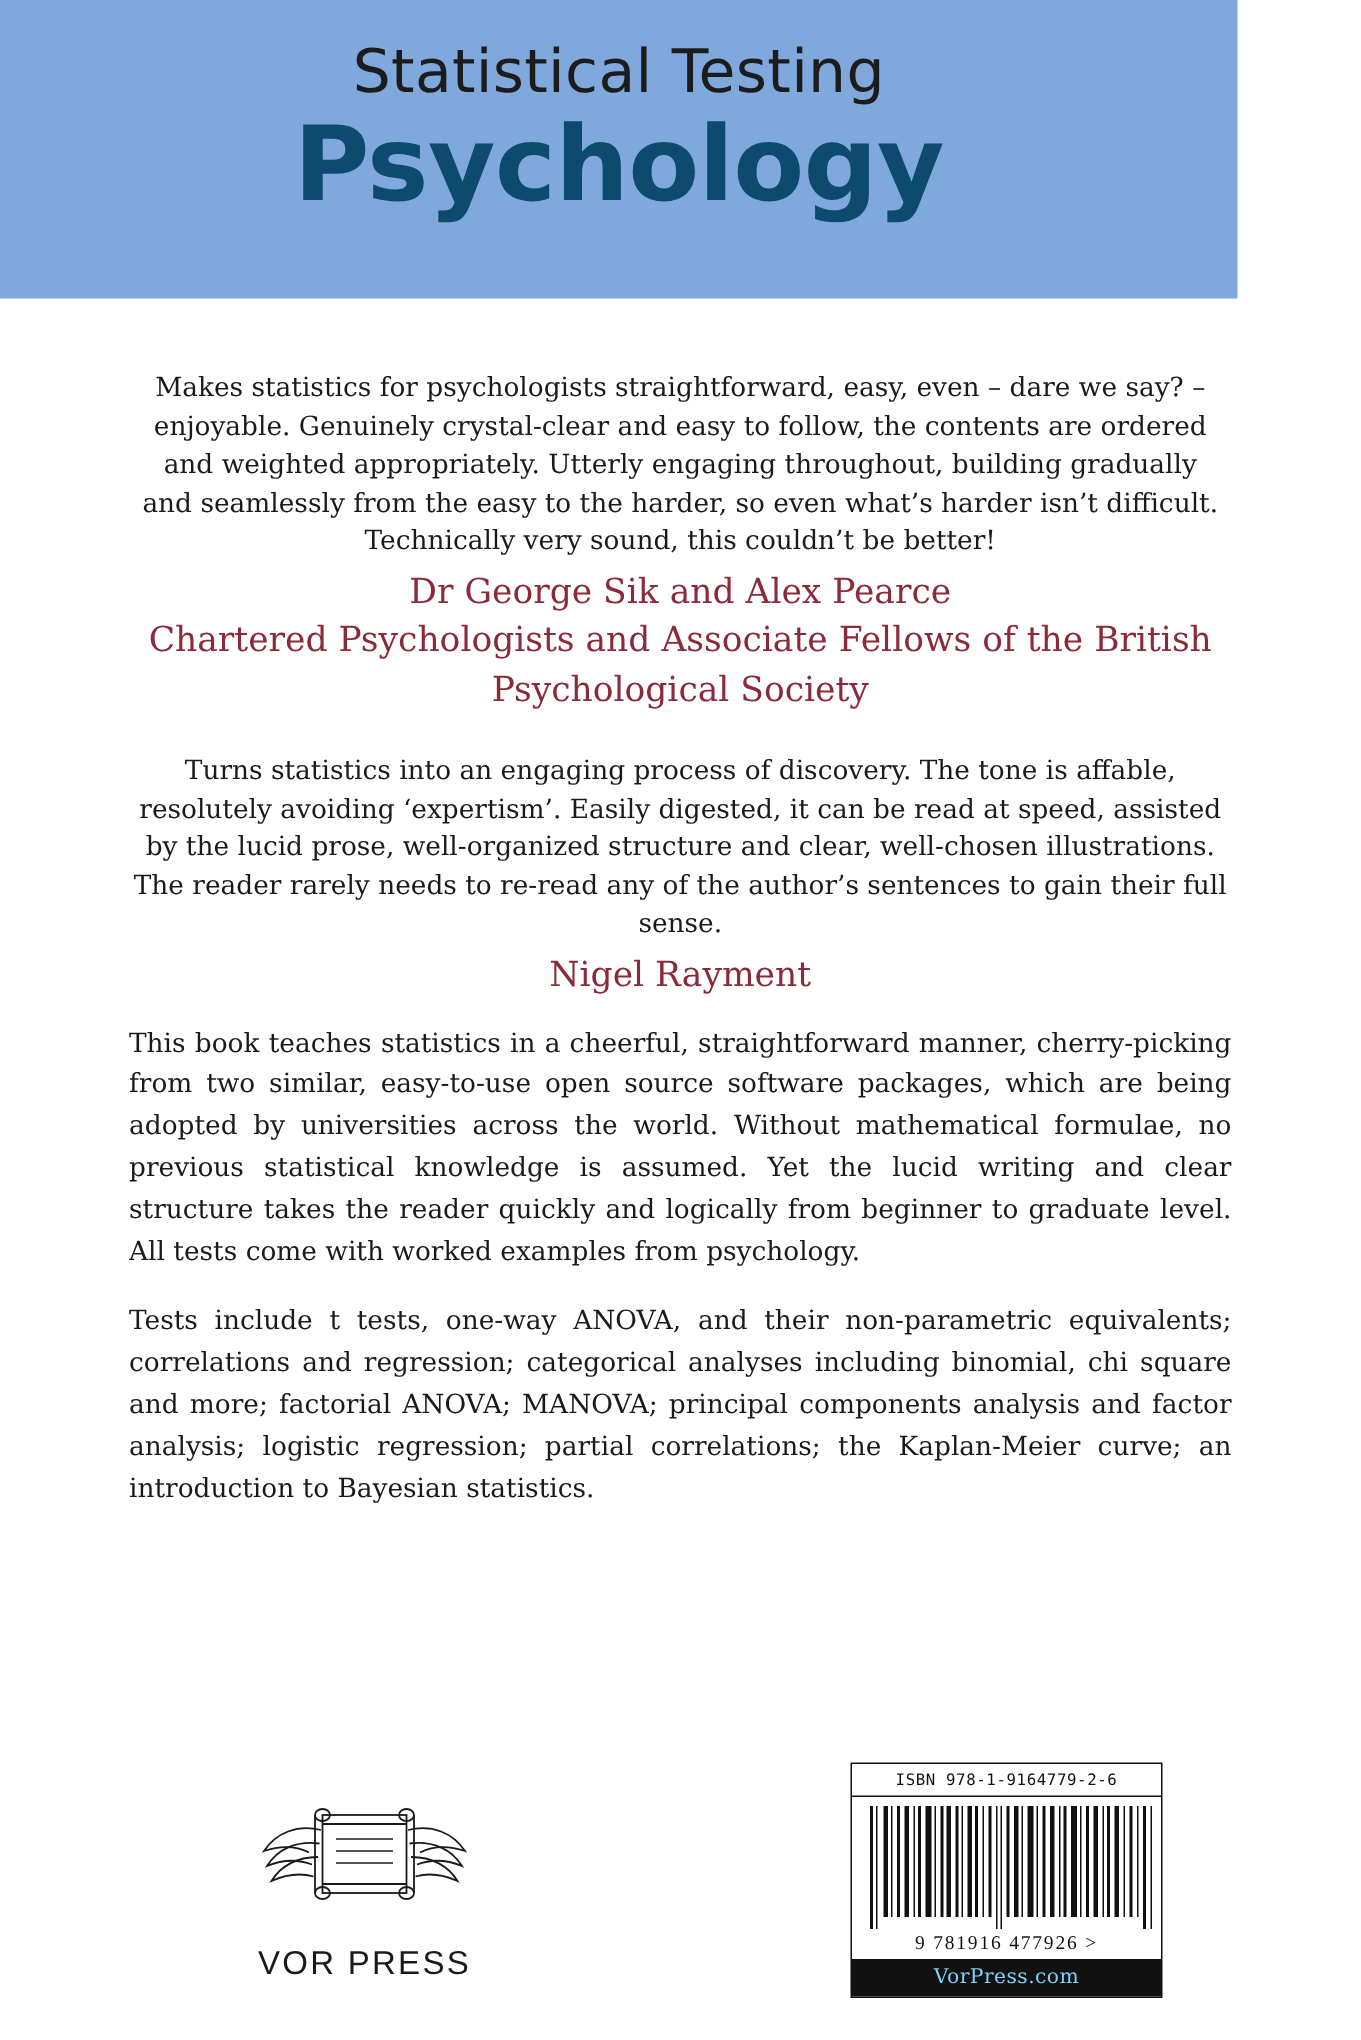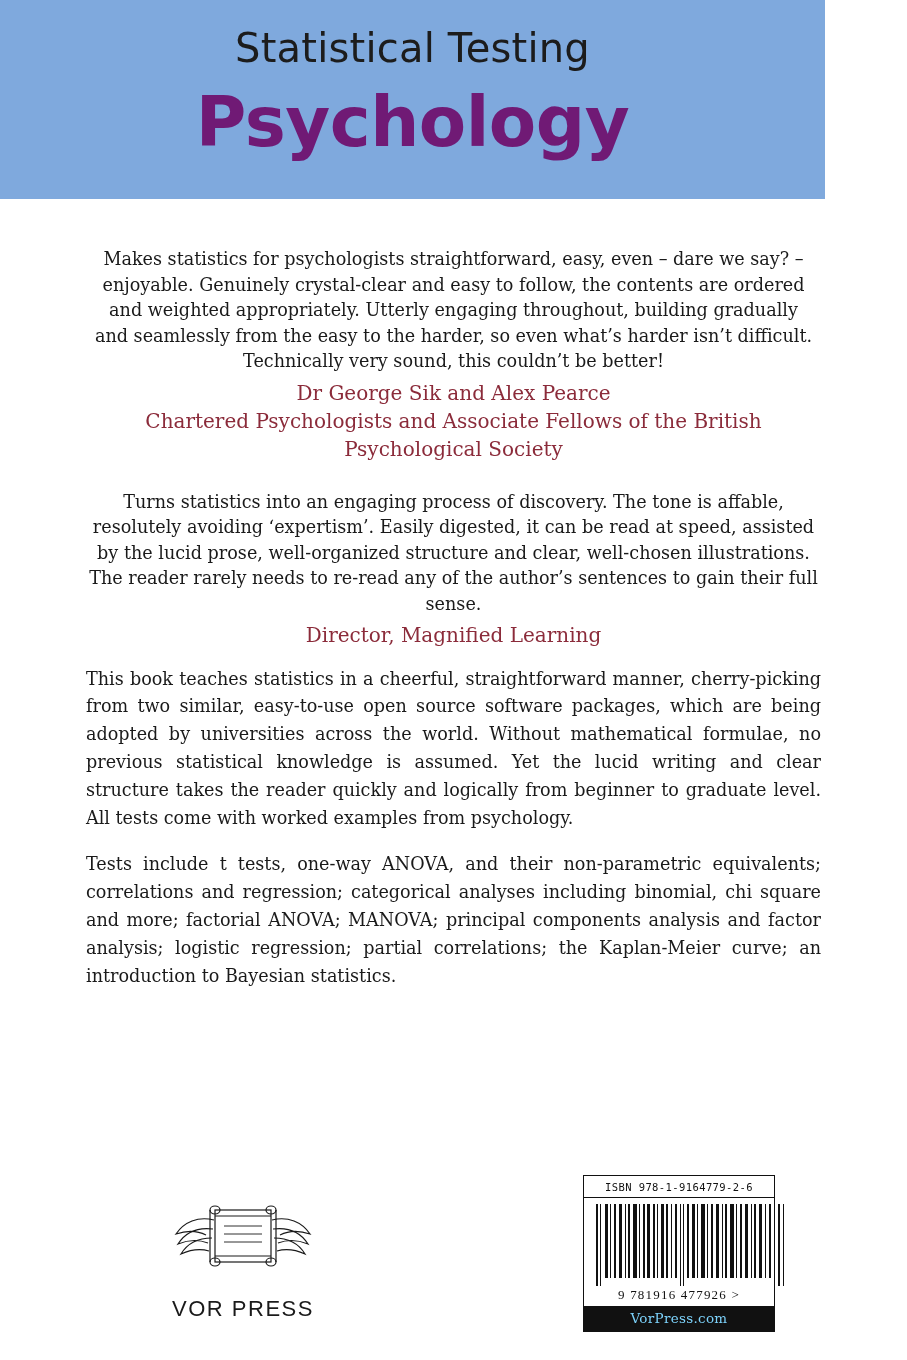--- a/index.html
+++ b/index.html
@@ -30,23 +30,23 @@
     font-size: 40px;
     font-weight: 400;
     color: #1c1c1c;
     letter-spacing: 0.2px;
     line-height: 1.1;
   }
   .main-title {
     font-family: "DejaVu Sans", sans-serif;
     font-size: 69px;
     font-weight: 700;
-    color: #701a75;
+    color: #0c4a6e;
     line-height: 1.12;
-    margin-top: 14px;
+    margin-top: 2px;
     letter-spacing: -0.5px;
   }
 
   
   .content {
     box-sizing: border-box;
     padding: 0 85px;
     padding-top: 48px;
   }
 
@@ -56,21 +56,21 @@
     line-height: 1.45;
     color: #1a1a1a;
     margin: 0 0 4px 0;
   }
   .quote-1 { padding: 0 6px; }
   .quote-2 { padding: 0 2px; margin-top: 26px; text-align: center; }
 
   .attrib {
     text-align: center;
     color: #8b2b3a;
-    font-size: 20px;
+    font-size: 23px;
     line-height: 1.42;
   }
   .attrib-name { }
   .attrib-role { }
 
   .para {
     text-align: justify;
     text-justify: inter-word;
     font-size: 17.6px;
     line-height: 1.58;
@@ -102,21 +102,21 @@
     letter-spacing: 1.5px;
     color: #1a1a1a;
     margin-top: 6px;
   }
 
   
   .barcode-box {
     position: absolute;
     right: 132px;
     bottom: 28px;
-    width: 192px;
+    width: 208px;
     background: #ffffff;
     border: 1px solid #111;
     box-sizing: border-box;
     padding: 5px 6px 0 6px;
   }
   .isbn-line {
     font-family: "DejaVu Sans Mono", monospace;
     font-size: 10.5px;
     text-align: center;
     letter-spacing: 0.4px;
@@ -162,21 +162,21 @@
 <div class="content">
 
   <div>
     <p class="quote quote-1">Makes statistics for psychologists straightforward, easy, even – dare we say? – enjoyable. Genuinely crystal-clear and easy to follow, the contents are ordered and weighted appropriately. Utterly engaging throughout, building gradually and seamlessly from the easy to the harder, so even what’s harder isn’t difficult. Technically very sound, this couldn’t be better!</p>
     <div class="attrib attrib-name">Dr George Sik and Alex Pearce</div>
     <div class="attrib attrib-role">Chartered Psychologists and Associate Fellows of the British Psychological Society</div>
   </div>
 
   <div>
     <p class="quote quote-2">Turns statistics into an engaging process of discovery. The tone is affable, resolutely avoiding ‘expertism’. Easily digested, it can be read at speed, assisted by the lucid prose, well-organized structure and clear, well-chosen illustrations. The reader rarely needs to re-read any of the author’s sentences to gain their full sense.</p>
-    <div class="attrib attrib-role">Director, Magnified Learning</div>
+    <div class="attrib attrib-name">Nigel Rayment</div>
   </div>
 
   <div class="block-paras">
     <p class="para">This book teaches statistics in a cheerful, straightforward manner, cherry-picking from two similar, easy-to-use open source software packages, which are being adopted by universities across the world. Without mathematical formulae, no previous statistical knowledge is assumed. Yet the lucid writing and clear structure takes the reader quickly and logically from beginner to graduate level. All tests come with worked examples from psychology.</p>
     <p class="para">Tests include t tests, one-way ANOVA, and their non-parametric equivalents; correlations and regression; categorical analyses including binomial, chi square and more; factorial ANOVA; MANOVA; principal components analysis and factor analysis; logistic regression; partial correlations; the Kaplan-Meier curve; an introduction to Bayesian statistics.</p>
   </div>
 
 </div>
 
 <div class="footer">

